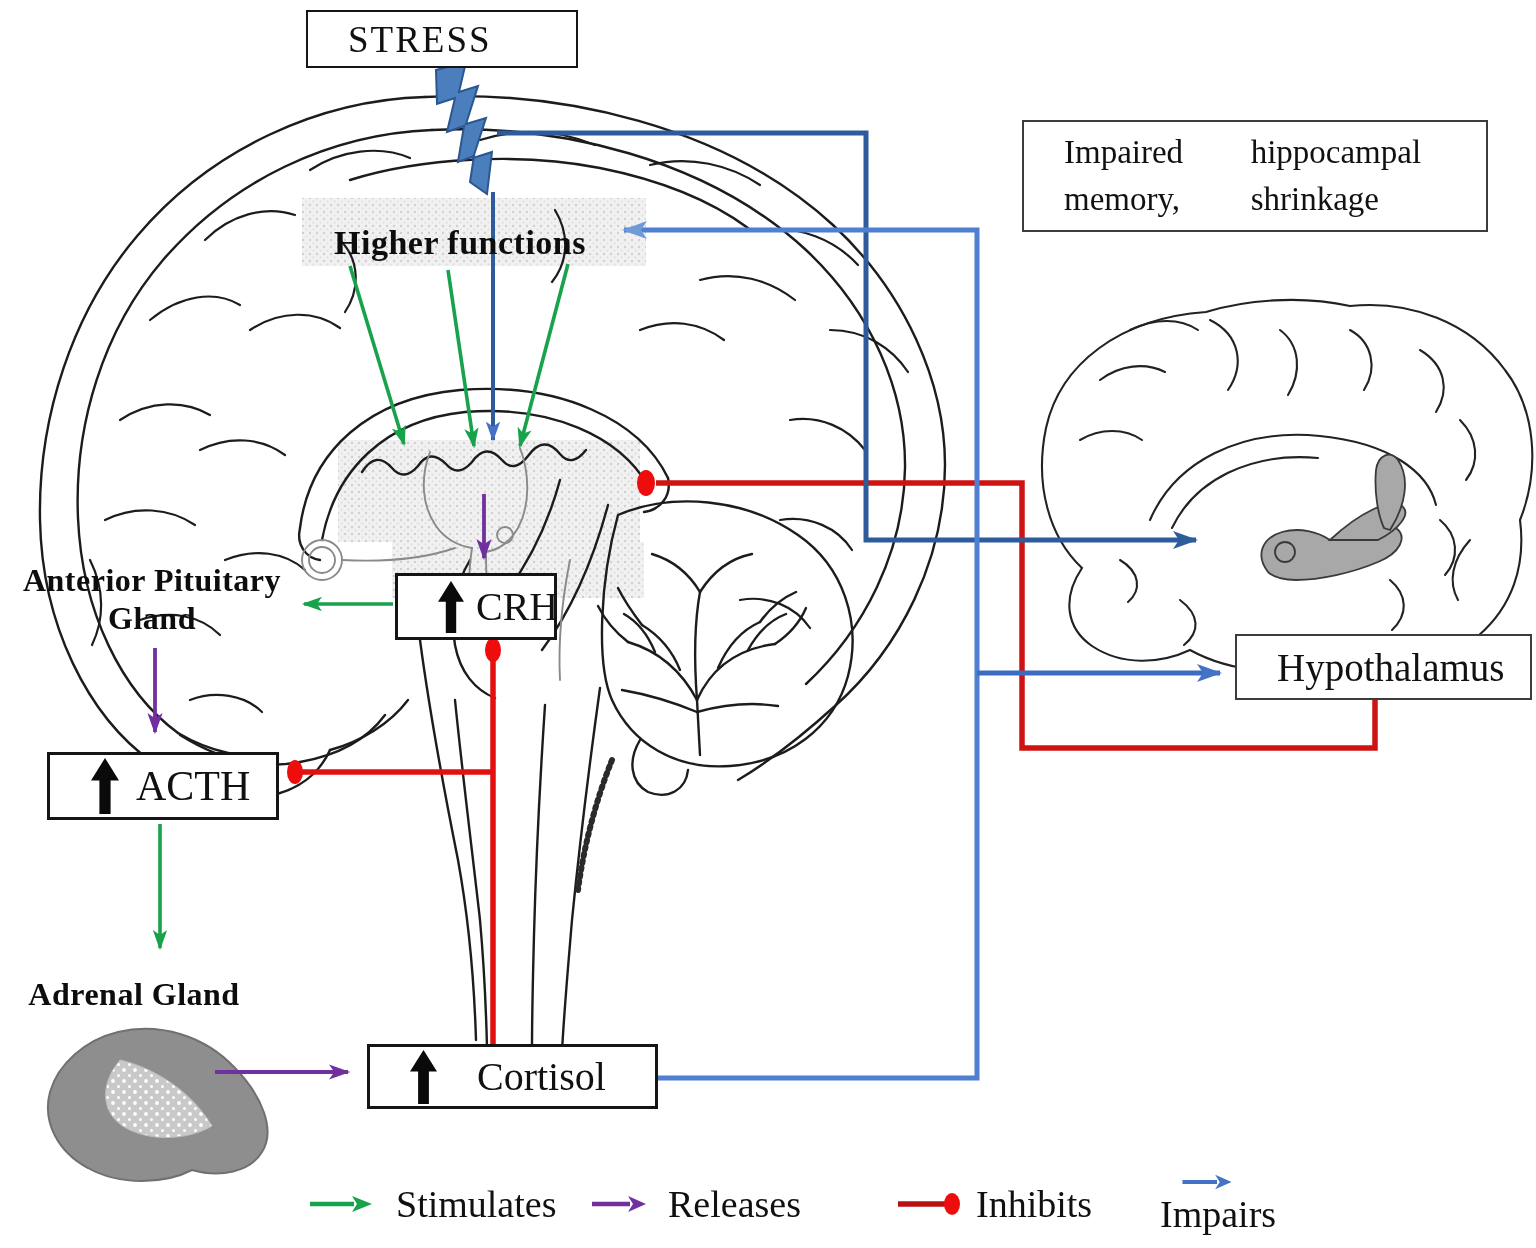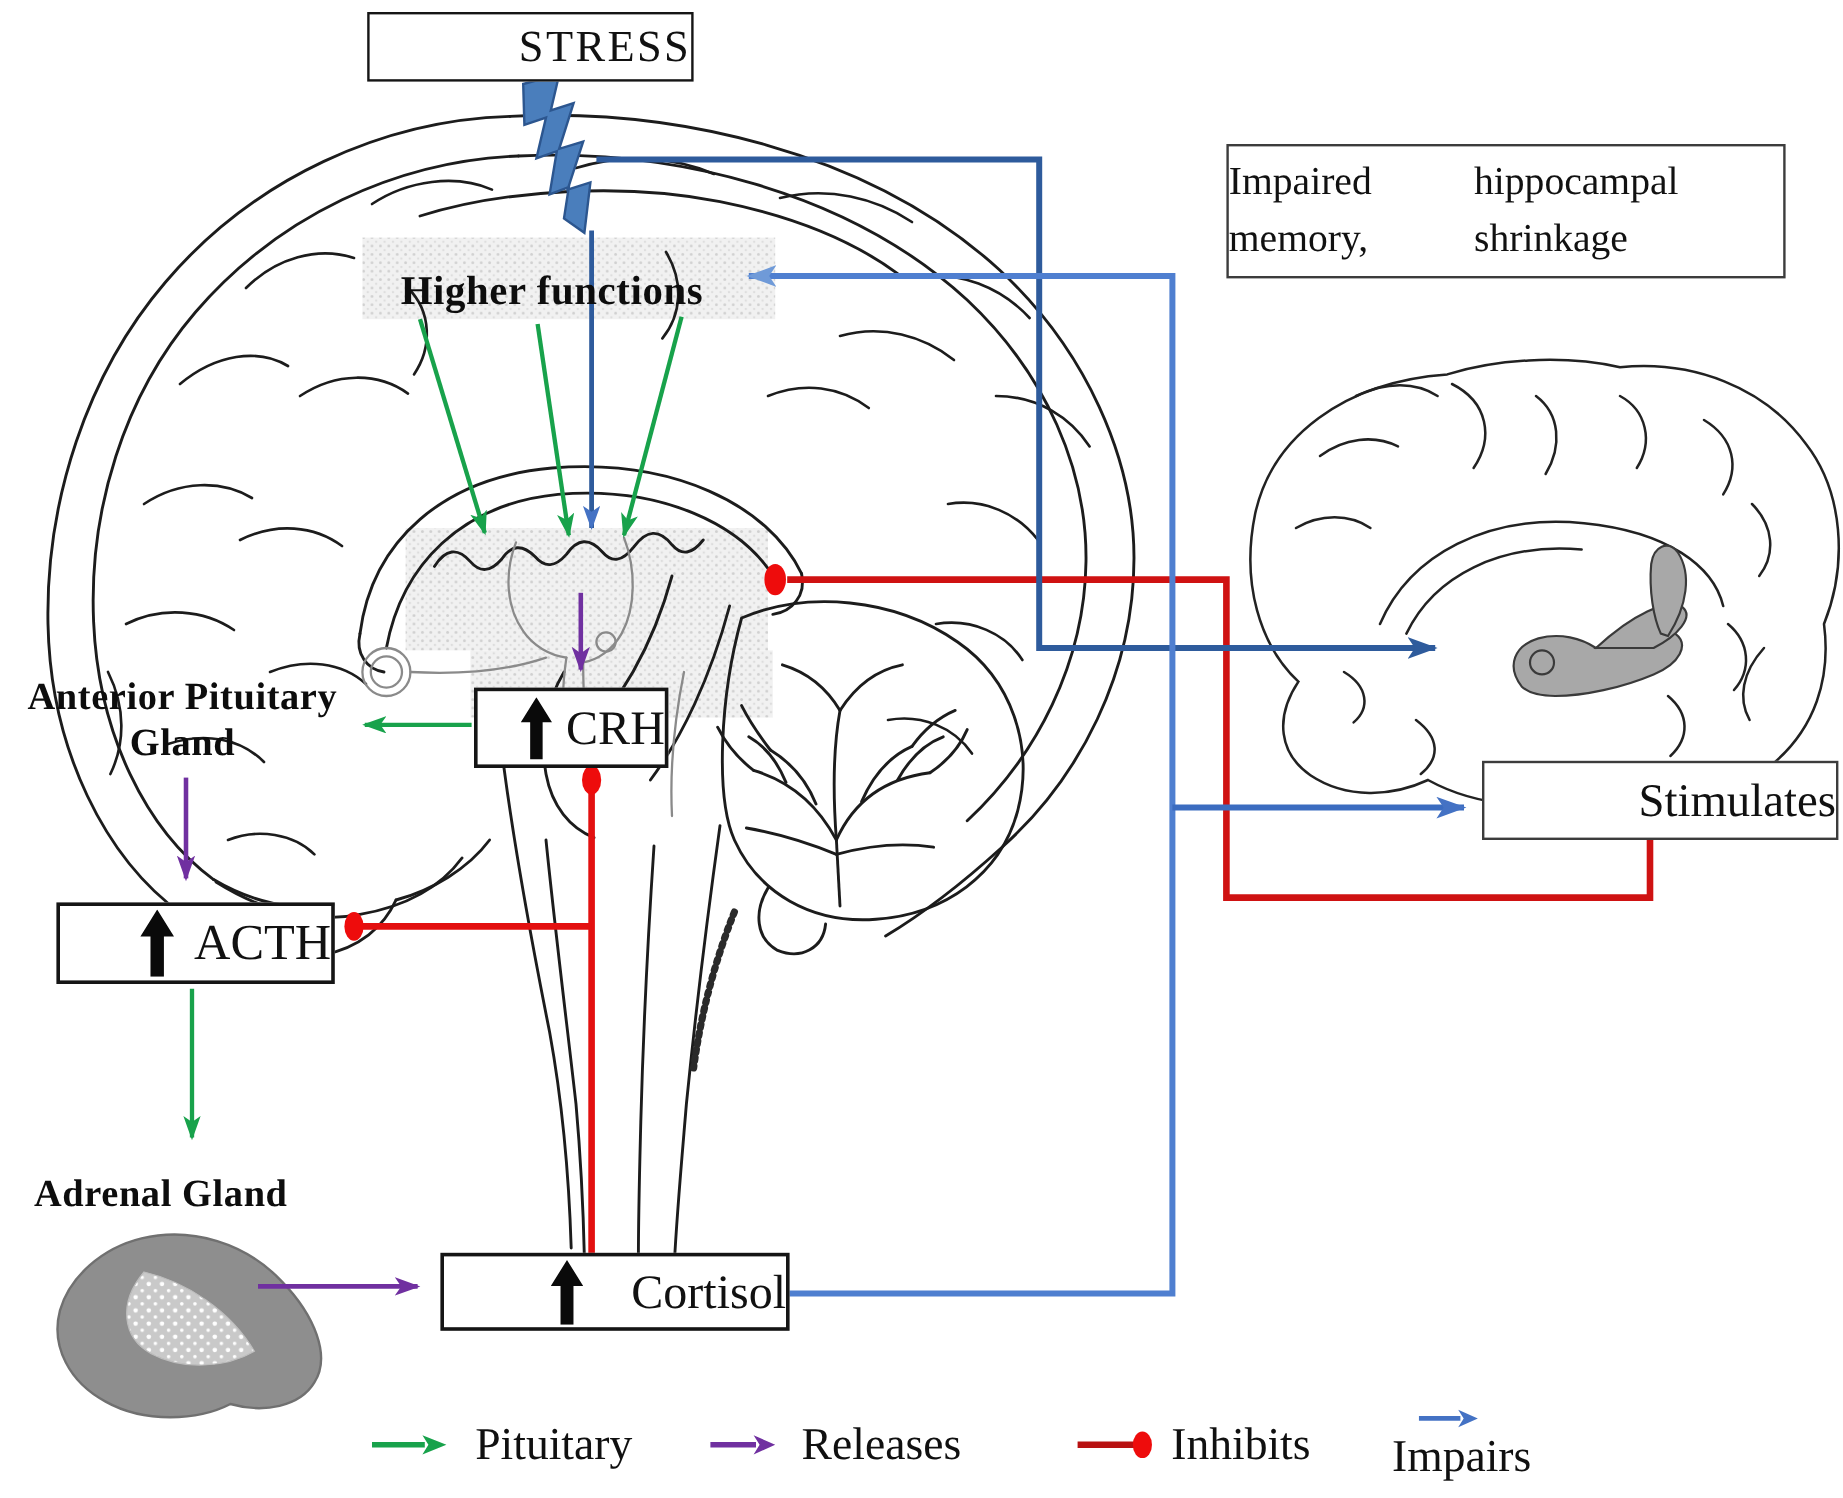--- a/index.html
+++ b/index.html
@@ -3,22 +3,23 @@
 <meta charset="utf-8">
 <style>
   html,body{margin:0;padding:0;background:#ffffff;}
   #stage{
     position:relative;width:1536px;height:1248px;background:#ffffff;overflow:hidden;
     font-family:"Liberation Serif","DejaVu Serif",serif;color:#111;
   }
   #art{position:absolute;left:0;top:0;width:1536px;height:1248px;}
   .dbox{
     position:absolute;background:#ffffff;border:3px solid #151515;
-    display:flex;align-items:center;justify-content:flex-end;box-sizing:border-box;
+    display:flex;align-items:center;justify-content:flex-start;box-sizing:border-box;
     font-family:"Liberation Serif","DejaVu Serif",serif;
+    padding-left:40px;
   }
   .dbox .uparrow{flex:0 0 auto;}
   .biglabel{
     position:absolute;font-weight:bold;color:#0d0d0d;text-align:center;
     line-height:1.18;letter-spacing:.5px;
   }
   .thinbox{border-width:2px;border-color:#3c3c3c;}
   #legend-row{position:absolute;left:0;top:1172px;width:1536px;height:64px;}
   .legend-item{position:absolute;display:flex;align-items:center;height:64px;}
   .legend-label{font-size:38px;color:#101010;}
@@ -242,40 +243,40 @@
     </svg>
     <span>Cortisol</span>
   </div>
 
   <div class="dbox thinbox two-line" style="left:1022px;top:120px;width:466px;height:112px;">
     <span>Impaired memory,</span>
     <span>hippocampal shrinkage</span>
   </div>
 
   <div class="dbox thinbox" style="left:1235px;top:634px;width:297px;height:66px;font-size:39px;">
-    <span>Stimulates</span>
+    <span>Hypothalamus</span>
   </div>
 
   <div class="biglabel" style="left:308px;top:223px;width:304px;font-size:34px;font-family:Liberation Serif, serif;">Higher functions</div>
 
 
   <div class="biglabel" style="left:8px;top:562px;width:288px;font-size:32px;">
     <div>Anterior Pituitary</div>
     <div>Gland</div>
   </div>
 
   <div class="biglabel" style="left:8px;top:976px;width:252px;font-size:32px;">Adrenal Gland</div>
 
   <div id="legend-row">
     <div class="legend-item" style="left:308px;">
       <svg width="66" height="22" viewBox="0 0 66 22">
         <line x1="2" y1="11" x2="46" y2="11" stroke="#18a24b" stroke-width="4.5"></line>
         <polygon points="44,3 64,11 44,19 49,11" fill="#18a24b"></polygon>
       </svg>
-      <span class="legend-label" style="margin-left:22px;">Pituitary</span>
+      <span class="legend-label" style="margin-left:22px;">Stimulates</span>
     </div>
     <div class="legend-item" style="left:590px;">
       <svg width="58" height="22" viewBox="0 0 58 22">
         <line x1="2" y1="11" x2="40" y2="11" stroke="#7030a0" stroke-width="4.5"></line>
         <polygon points="38,3 56,11 38,19 43,11" fill="#7030a0"></polygon>
       </svg>
       <span class="legend-label" style="margin-left:20px;">Releases</span>
     </div>
     <div class="legend-item" style="left:896px;">
       <svg width="66" height="26" viewBox="0 0 66 26">

